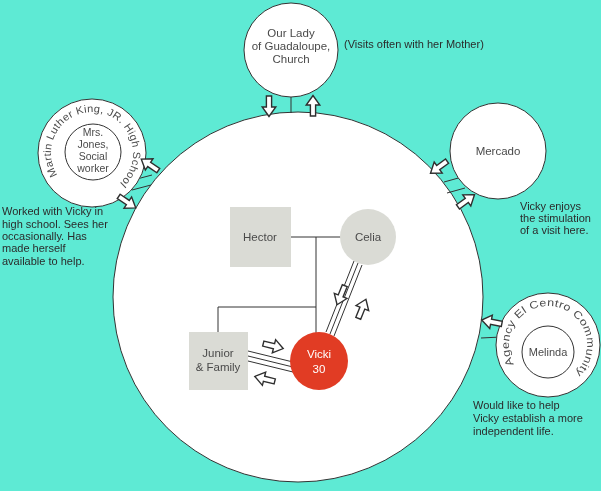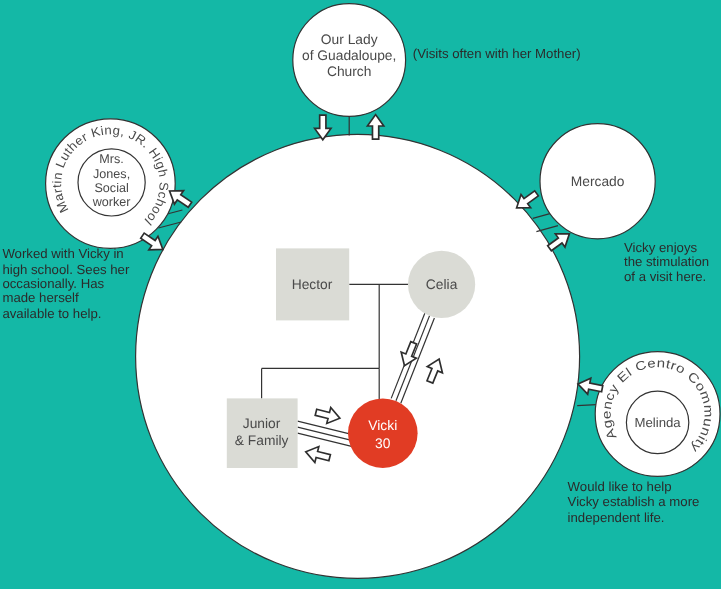--- a/index.html
+++ b/index.html
@@ -1,16 +1,16 @@
 <!DOCTYPE html>
 <html><head>
 <meta charset="utf-8">
 <style>
   html,body{margin:0;padding:0;background:#ffffff;}
-  .stage{position:relative;width:601px;height:491px;background:#14b8a6;font-family:"Liberation Sans",sans-serif;}
+  .stage{position:relative;width:601px;height:491px;background:#5eead4;font-family:"Liberation Sans",sans-serif;}
   svg text{font-family:"Liberation Sans",sans-serif;}
   .ln{stroke:#333333;stroke-width:1;fill:none;}
   .circ{stroke:#333333;stroke-width:1;fill:#ffffff;}
   .arrow{fill:#ffffff;stroke:#2e2e2e;stroke-width:1.4;}
   .note{font-size:11px;fill:#2b2b2b;}
   .node-label{font-size:11.5px;fill:#4a4a4a;}
   .white-label{font-size:11.5px;fill:#ffffff;}
   .ring-label{font-size:10.5px;fill:#4a4a4a;letter-spacing:0.3px;}
   .mid{text-anchor:middle;}
 </style>

